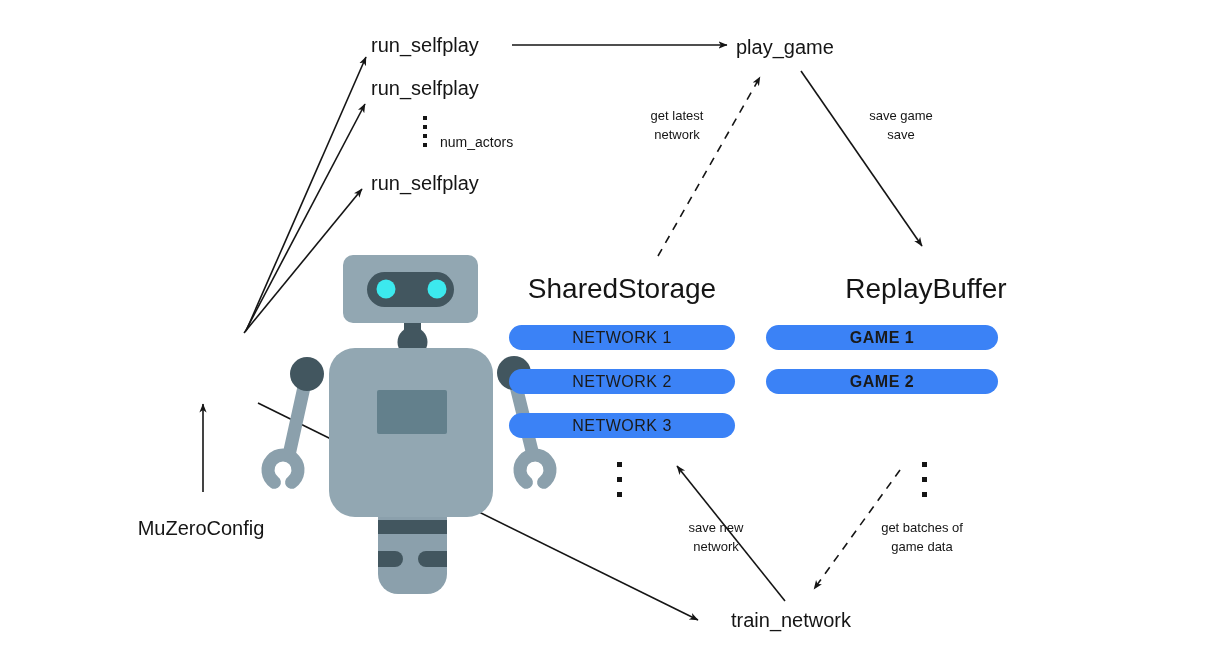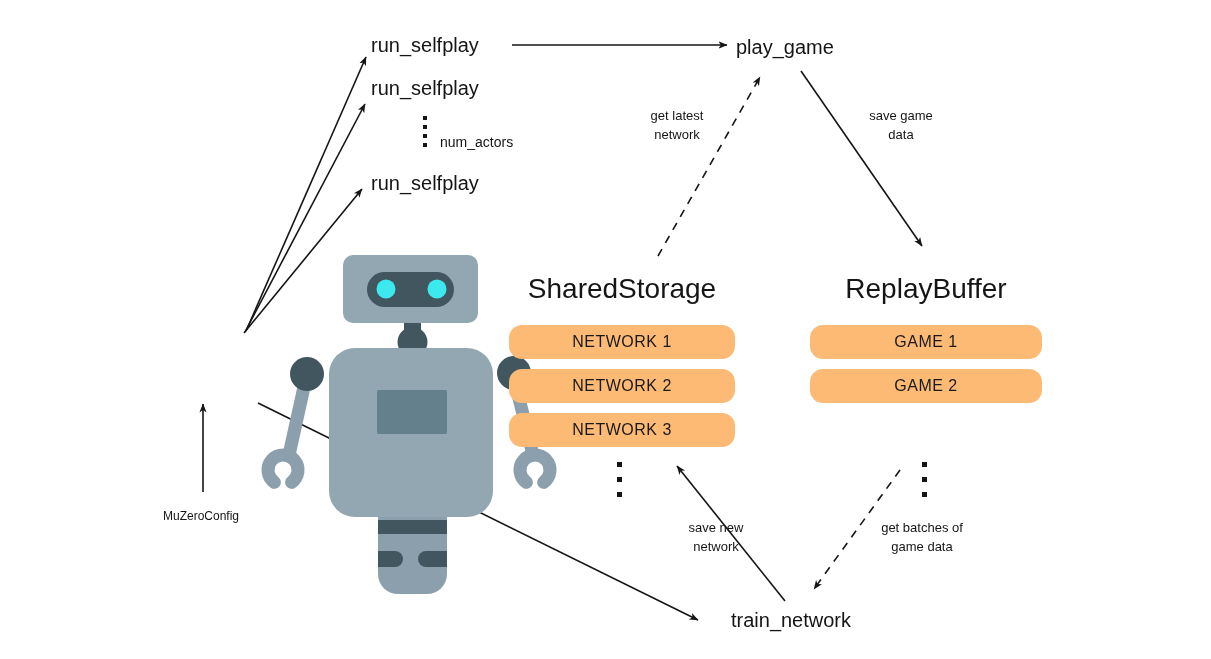--- a/index.html
+++ b/index.html
@@ -6,30 +6,30 @@
   #canvas{
     position:relative;width:1211px;height:659px;background:#ffffff;overflow:hidden;
     font-family:"Liberation Sans","DejaVu Sans",sans-serif;color:#151515;
   }
   .lbl{position:absolute;white-space:nowrap;color:#151515;}
   .center{transform:translate(-50%,-50%);text-align:center;}
   .vcenter{transform:translateY(-50%);}
   .code{font-size:20px;}
   .big{font-size:36px;}
   .heading{font-size:28px;}
-  .small{font-size:12px;}
+  .small{font-size:20px;margin-top:12px;}
   .tiny{font-size:14px;}
   .note{position:absolute;transform:translate(-50%,-50%);text-align:center;font-size:13px;line-height:1.45;color:#151515;}
   .pill{
-    position:absolute;height:34px;border-radius:13px;background:#fdba74;
+    position:absolute;height:25px;border-radius:13px;background:#3b82f6;
     display:flex;align-items:center;justify-content:center;
     font-size:16px;letter-spacing:.5px;color:#1a1a1a;text-align:right;
   }
   .pill.left{left:509px;width:226px;}
-  .pill.right{left:810px;width:232px;}
+  .pill.right{left:766px;width:232px;font-weight:bold;}
   .dots{position:absolute;display:flex;flex-direction:column;}
   .dots span{background:#151515;display:block;}
   .dots.small-d span{width:4px;height:4px;margin-bottom:5px;}
   .dots.big-d span{width:5px;height:5px;margin-bottom:10px;}
   svg{position:absolute;left:0;top:0;pointer-events:none;}
 </style>
 </head>
 <body>
 
 <div id="canvas">
@@ -121,21 +121,21 @@
       <span></span>
       <span></span>
   </div>
 
   <div class="note" style="left:677px;top:126px;">
     <div>get latest</div>
     <div>network</div>
   </div>
   <div class="note" style="left:901px;top:126px;">
     <div>save game</div>
-    <div>data</div>
+    <div>save</div>
   </div>
   <div class="note" style="left:716px;top:538px;">
     <div>save new</div>
     <div>network</div>
   </div>
   <div class="note" style="left:922px;top:538px;">
     <div>get batches of</div>
     <div>game data</div>
   </div>
 

